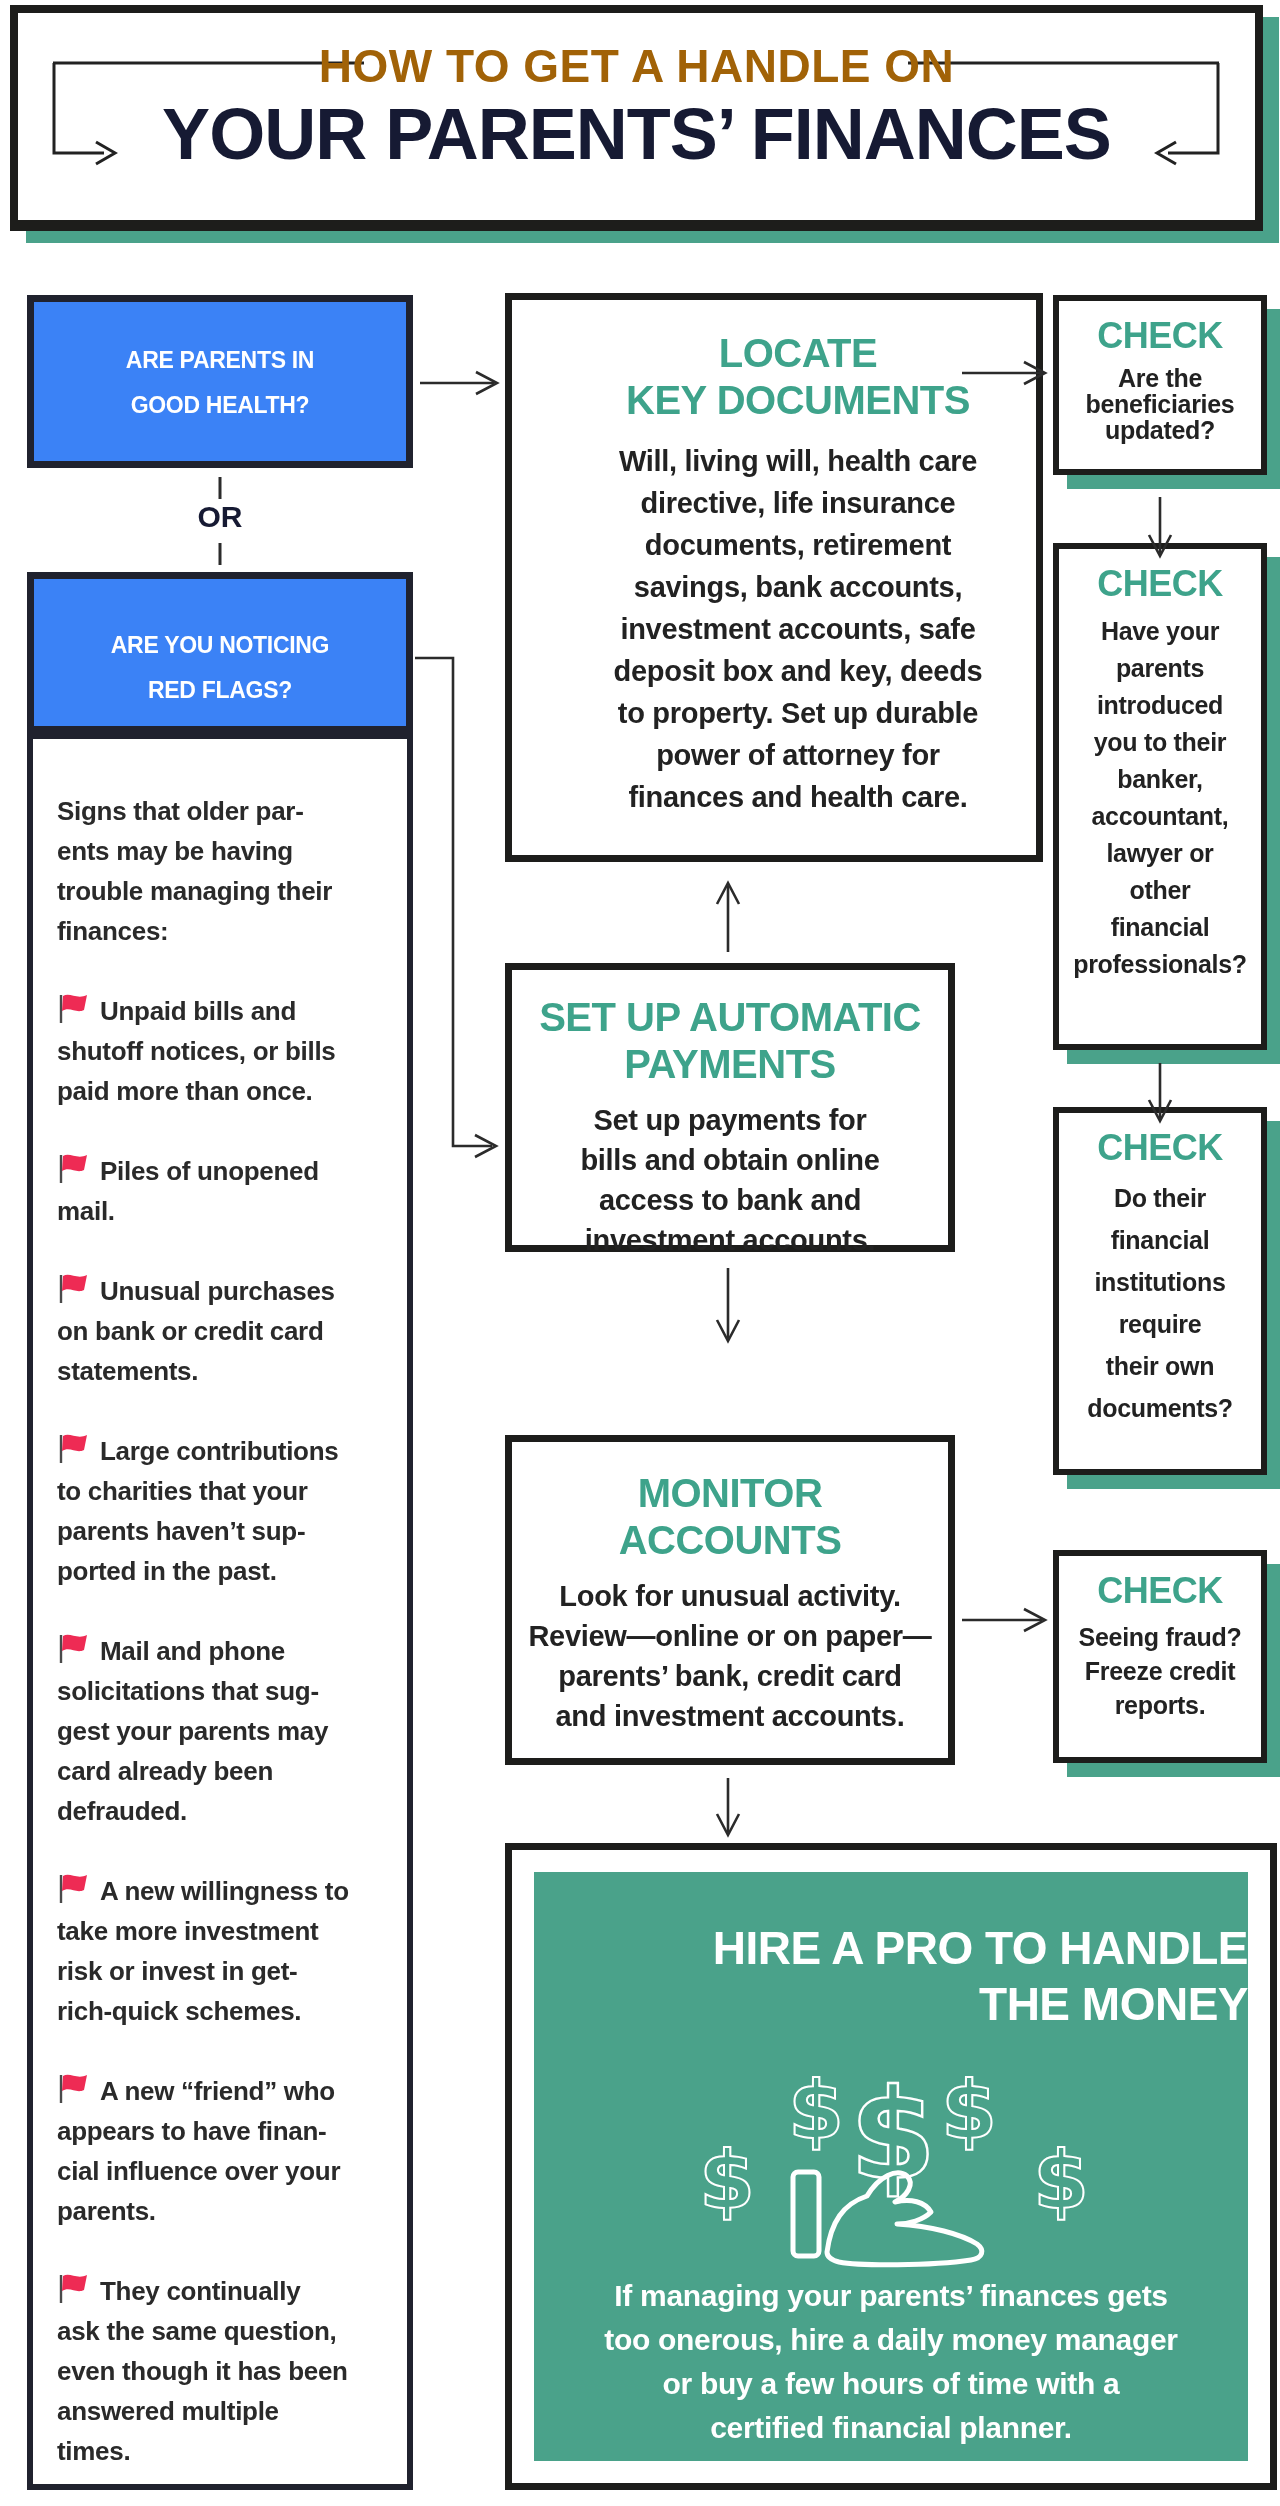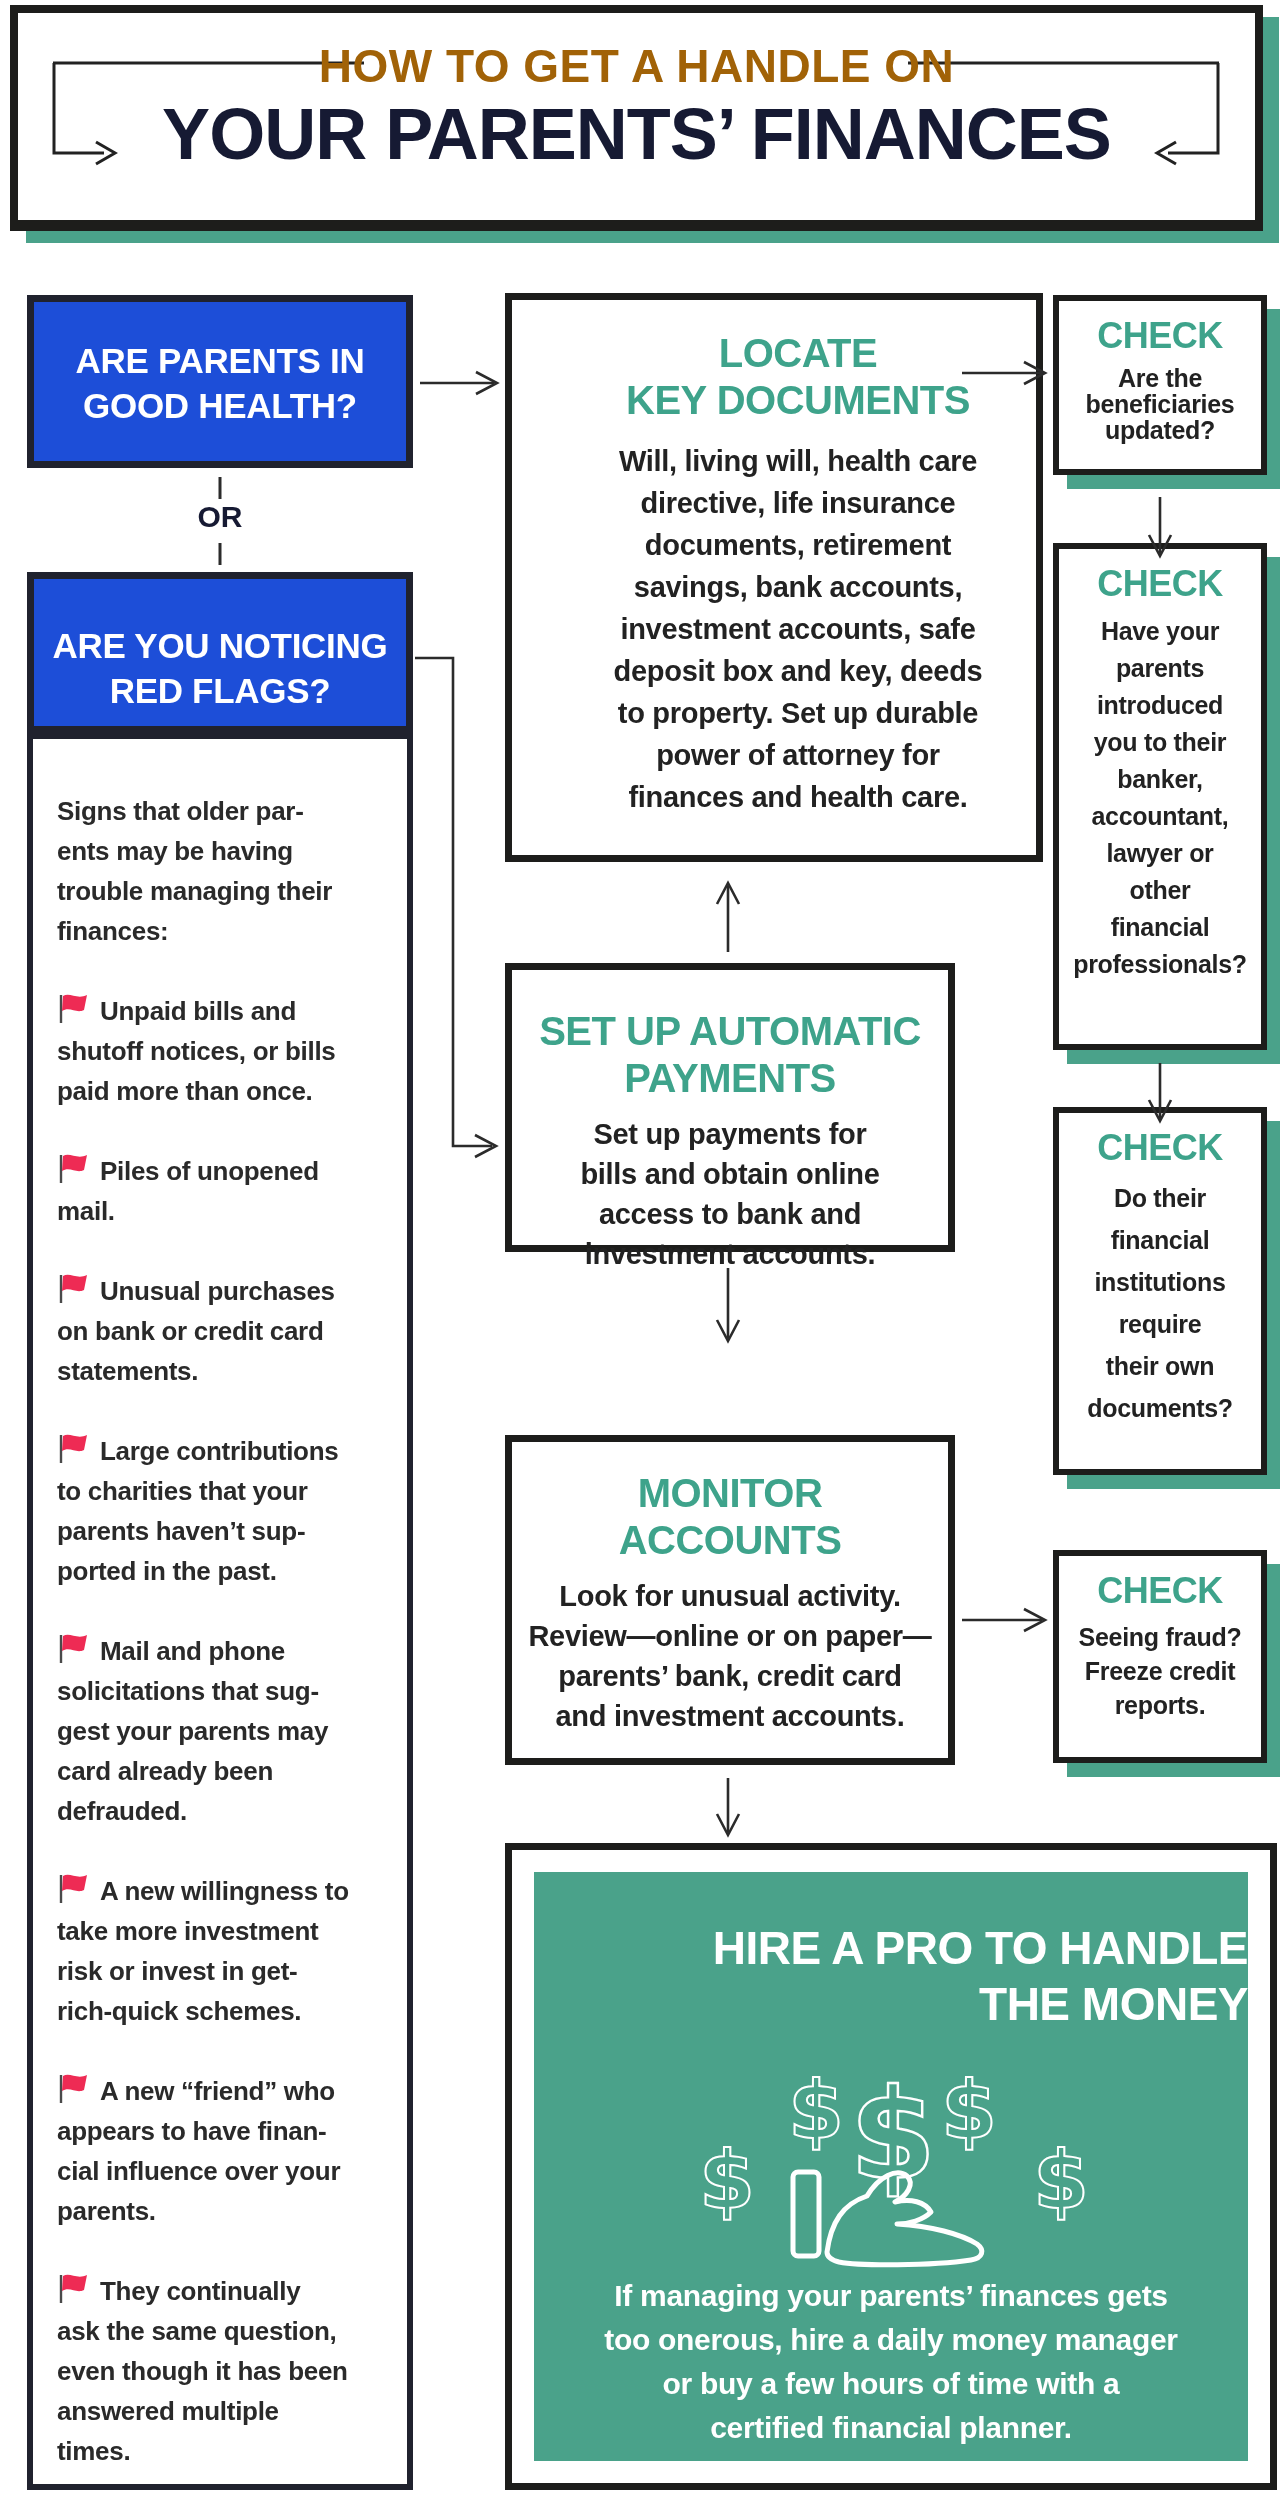--- a/index.html
+++ b/index.html
@@ -12,39 +12,39 @@
   
   #title-box{left:10px;top:5px;width:1237px;height:207px;background:#fff;
              border:8px solid #1d1d1b;border-bottom-width:11px;
              box-shadow:16px 12px 0 #4aa28a;}
   #title-kicker{left:0;top:26px;width:100%;font-size:46px;font-weight:bold;
                 color:#a16207;letter-spacing:.5px;}
   #title-main{left:0;top:80px;width:100%;font-size:72px;font-weight:bold;
               color:#161a33;letter-spacing:-1px;}
 
   
-  .tealbox{background:#1d4ed8;border:7px solid #20222e;color:#fff;
-           font-weight:bold;font-size:35px;line-height:45px;letter-spacing:-.3px;}
+  .tealbox{background:#3b82f6;border:7px solid #20222e;color:#fff;
+           font-weight:bold;font-size:23px;line-height:45px;letter-spacing:-.3px;}
   .whitebox{background:#fff;border:7px solid #1d1d1b;}
   .mid-head{color:#3ea38b;font-weight:bold;font-size:40px;line-height:47px;letter-spacing:-.5px;}
   .mid-body{color:#222;font-weight:bold;font-size:29px;letter-spacing:-.3px;}
 
   #boxA{left:27px;top:295px;width:386px;height:173px;padding-top:36px;box-sizing:border-box;}
   #or-label{left:120px;top:500px;width:200px;font-size:30px;font-weight:bold;color:#161a33;}
   #boxB-header{left:27px;top:572px;width:386px;height:161px;padding-top:44px;box-sizing:border-box;}
   #boxB-body{left:27px;top:733px;width:386px;height:1757px;background:#fff;
              border:6px solid #20222e;box-sizing:border-box;
              padding:52px 22px 0 24px;color:#2a2a2a;font-weight:bold;
              font-size:26px;line-height:40px;letter-spacing:-.3px;}
   .flag-item{white-space:pre;margin-top:40px;}
   #redflag-intro{white-space:pre;}
   .flag-svg{vertical-align:-4px;margin-right:9px;}
 
   #locate-box{left:505px;top:293px;width:538px;height:569px;box-sizing:border-box;padding-top:30px;padding-left:48px;}
-  #autopay-box{left:505px;top:963px;width:450px;height:289px;box-sizing:border-box;padding-top:38px;}
+  #autopay-box{left:505px;top:963px;width:450px;height:289px;box-sizing:border-box;padding-top:24px;}
   #monitor-box{left:505px;top:1435px;width:450px;height:330px;box-sizing:border-box;padding-top:28px;}
   #locate-box .mid-body{line-height:42px;margin-top:16px;}
   #autopay-box .mid-body,#monitor-box .mid-body{line-height:40px;margin-top:12px;}
 
   .checkbox{left:1053px;width:214px;background:#fff;border:6px solid #1d1d1b;
             box-sizing:border-box;box-shadow:14px 14px 0 #4aa28a;}
   .check-head{color:#3ea38b;font-weight:bold;font-size:36px;letter-spacing:-.5px;margin-top:14px;}
   .check-body{color:#222;font-weight:bold;font-size:25px;letter-spacing:-.3px;margin-top:8px;}
   #check1{top:295px;height:180px;} #check1 .check-body{line-height:26px;}
   #check2{top:543px;height:507px;} #check2 .check-body{line-height:37px;}

